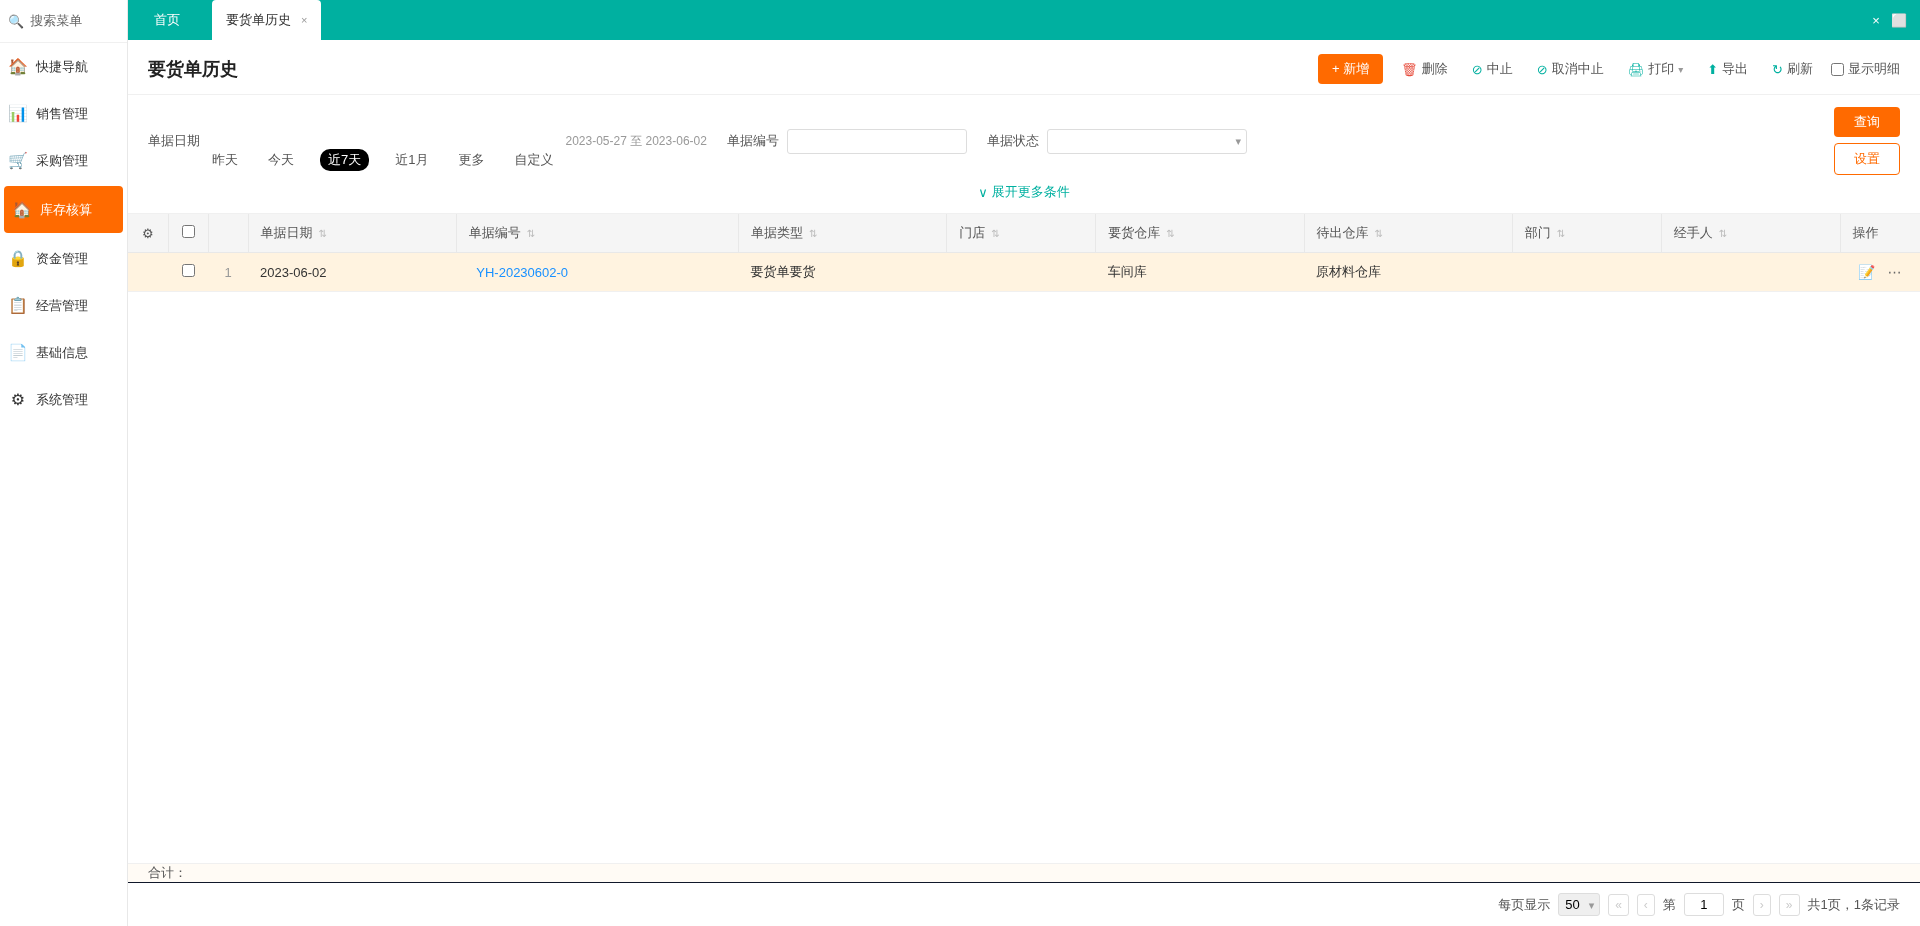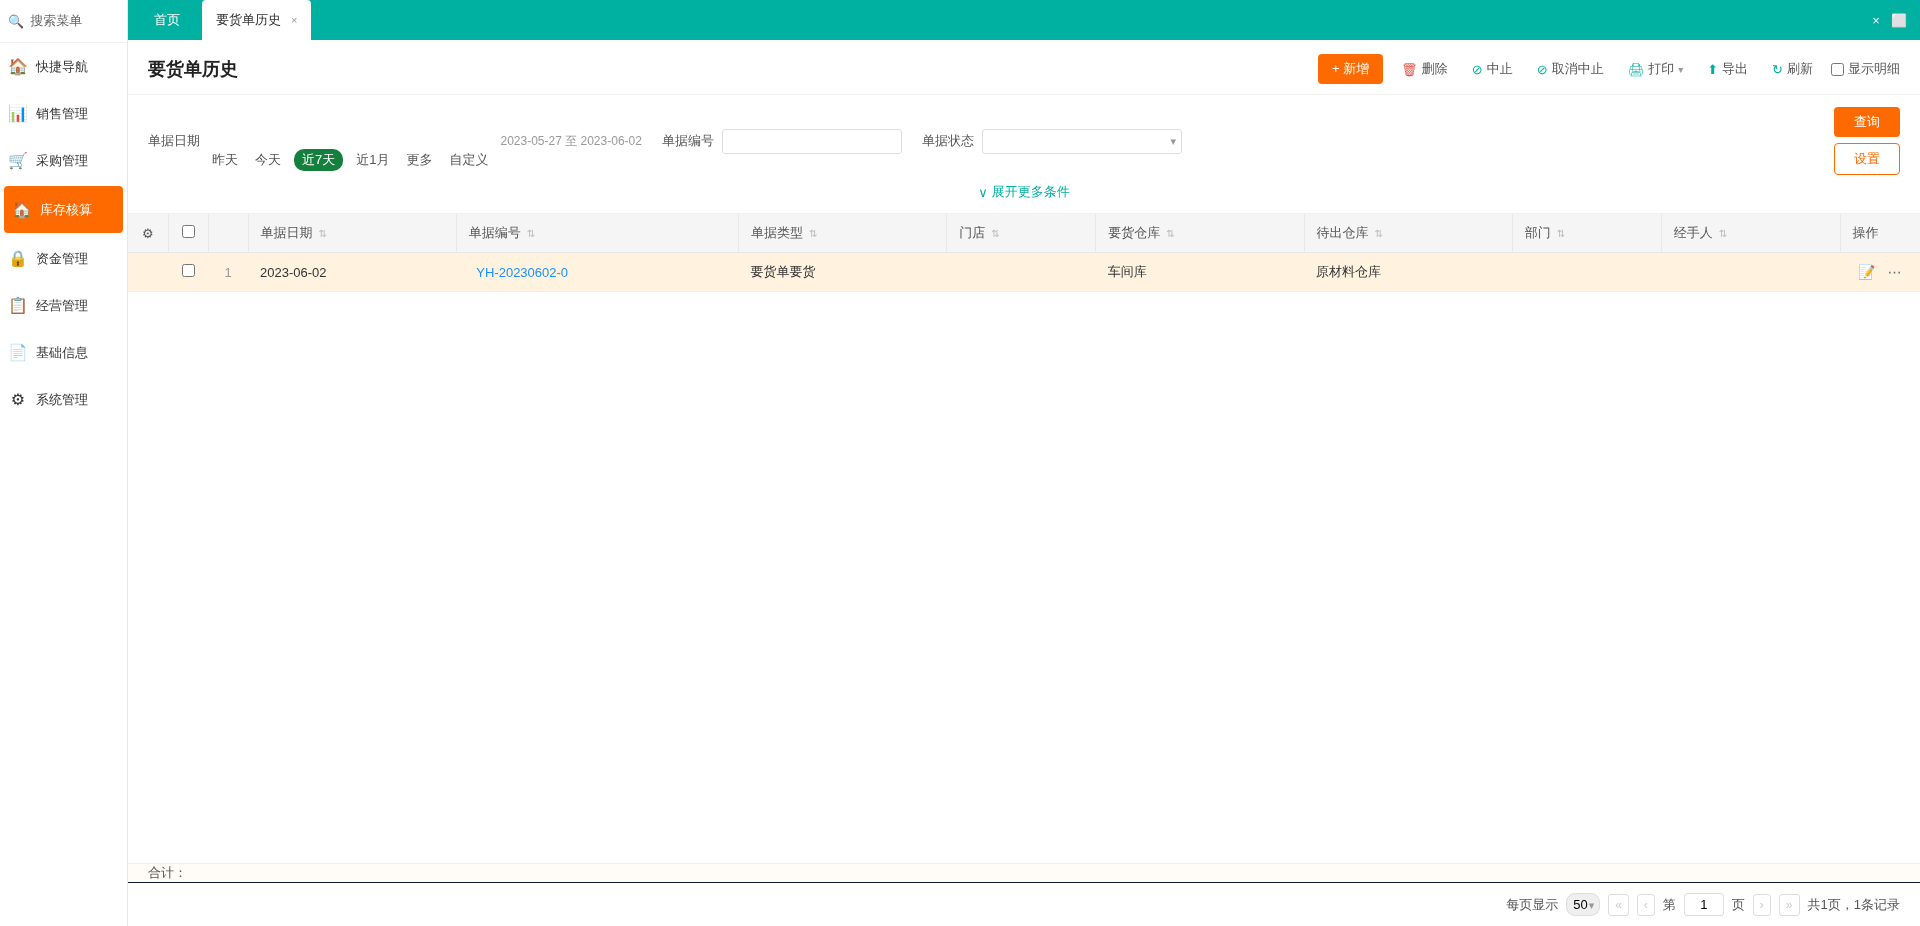--- a/index.html
+++ b/index.html
@@ -53,21 +53,21 @@
       overflow: hidden;
     }
 
     
     .topbar {
       background: #00b0a0;
       height: 40px;
       display: flex;
       align-items: center;
       padding: 0 12px;
-      gap: 8px;
+      gap: 18px;
       flex-shrink: 0;
     }
     .topbar-tab {
       padding: 0 14px;
       height: 40px;
       display: flex;
       align-items: center;
       color: #fff;
       cursor: pointer;
       font-size: 13px;
@@ -177,31 +177,31 @@
       gap: 8px;
     }
     .filter-label {
       color: #555;
       white-space: nowrap;
       font-size: 13px;
     }
     .date-filters {
       display: flex;
       align-items: flex-end;
-      gap: 9px;
+      gap: 22px;
       margin-top: 38px;
     }
     .date-btn {
       color: #555;
       cursor: pointer;
       font-size: 13px;
       padding: 2px 4px;
     }
     .date-btn.active {
-      background: #15803d;
+      background: #000000;
       color: #fff;
       border-radius: 10px;
       padding: 2px 8px;
     }
     .date-range {
       color: #999;
       font-size: 12px;
     }
     .filter-input {
       border: 1px solid #ddd;
@@ -354,22 +354,21 @@
     ::-webkit-scrollbar { width: 6px; height: 6px; }
     ::-webkit-scrollbar-track { background: #f1f1f1; }
     ::-webkit-scrollbar-thumb { background: #ccc; border-radius: 3px; }
 
     .select-wrapper {
       position: relative;
       display: inline-block;
     }
     .select-wrapper select {
       appearance: none;
-      padding-right: 4px;
-      border-radius: 9px;
+      padding-right: 12px;
     }
     .select-wrapper::after {
       content: '▾';
       position: absolute;
       right: 6px;
       top: 50%;
       transform: translateY(-50%);
       pointer-events: none;
       color: #999;
       font-size: 11px;

